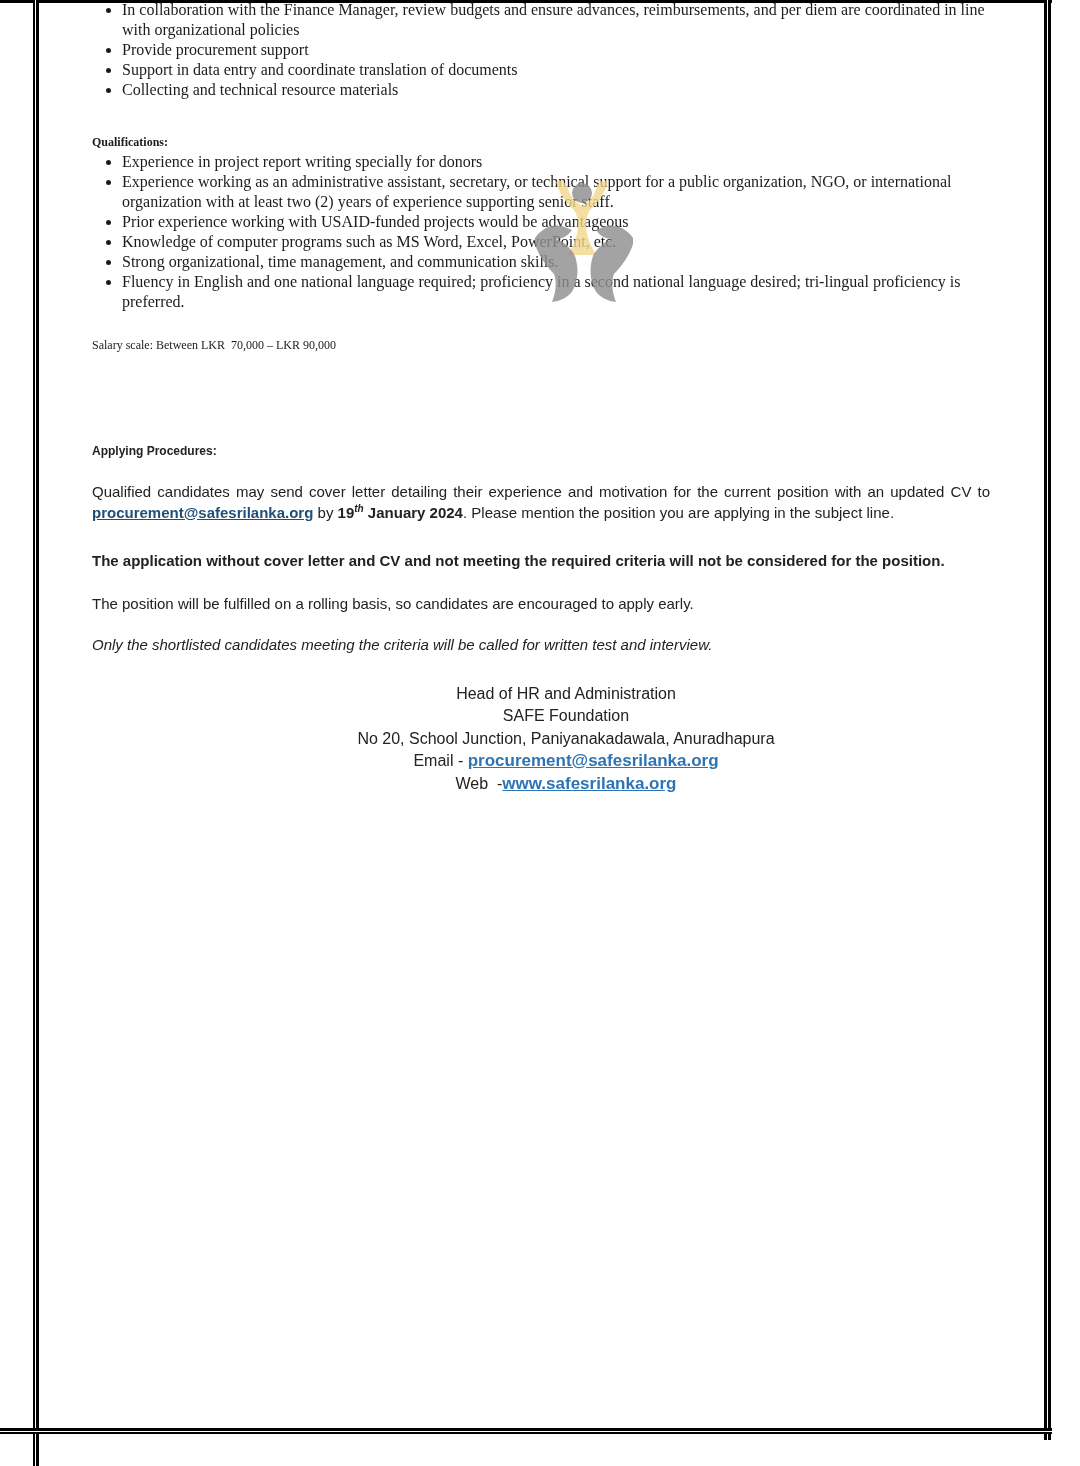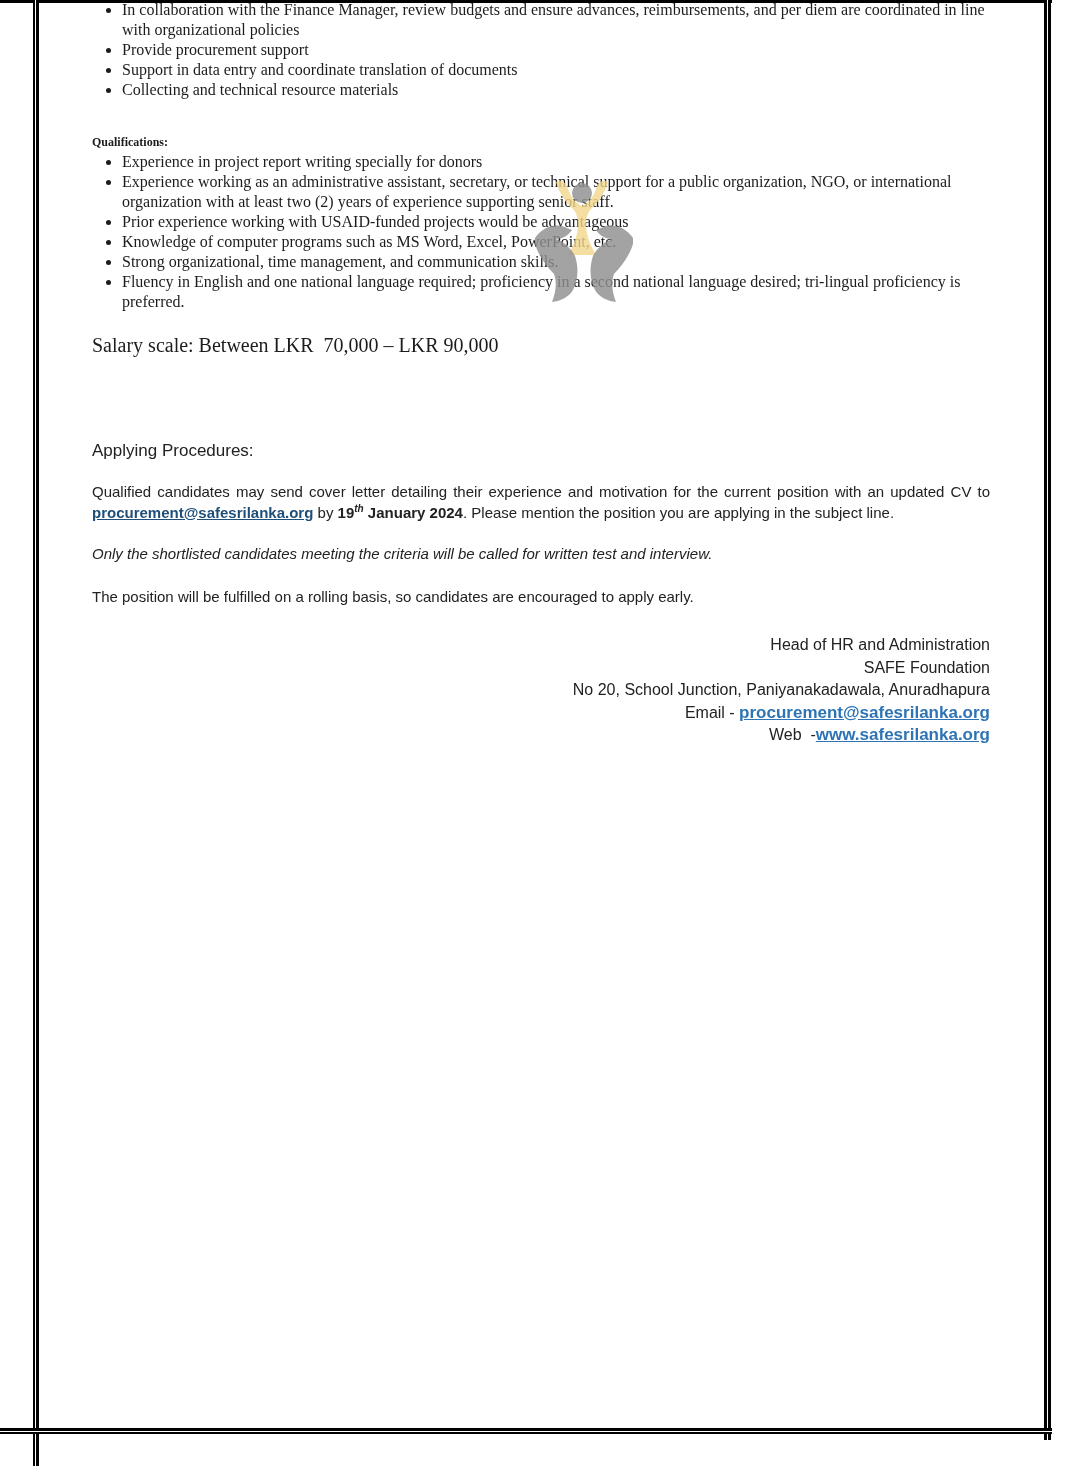--- a/index.html
+++ b/index.html
@@ -26,35 +26,35 @@
   }
 
   
   ul.doc-list { margin:0; padding:0 0 0 30px; font-size:16px; line-height:20px; }
   ul.doc-list li { margin:0; padding:0; }
   .resp-list { margin-top:36px; }
 
   .serif-heading { font-weight:bold; font-size:12px; line-height:20px; margin:32px 0 0 0; }
   .qual-list { margin-top:16px; }
 
-  .salary { font-size:20px; line-height:20px; margin-top:23px; white-space:pre-wrap; }
+  .salary { font-size:12px; line-height:20px; margin-top:23px; white-space:pre-wrap; }
 
   
   .sans { font-family:"Liberation Sans","DejaVu Sans",sans-serif; color:#222; }
-  .sans-heading { font-weight:normal; font-size:17px; line-height:20px; margin-top:86px; }
+  .sans-heading { font-weight:bold; font-size:12px; line-height:20px; margin-top:86px; }
   .para { font-size:15px; line-height:20.5px; }
   .para-justify { text-align:justify; margin-top:21px; }
   .para-bold { font-weight:bold; margin-top:28px; }
   .para-plain { margin-top:22px; }
   .para-italic { font-style:italic; margin-top:21px; }
 
   a.doc-link { color:#1f4e79; font-weight:bold; text-decoration:underline; cursor:pointer; }
   sup { font-size:10px; line-height:0;font-style:italic; }
 
-  .contact { text-align:right; font-size:16px; line-height:22.5px; margin-top:27px; padding-left:50px; }
+  .contact { text-align:center; font-size:16px; line-height:22.5px; margin-top:27px; padding-left:50px; }
   .contact-label { white-space:pre-wrap; }
   a.contact-link { color:#2e74b5; font-weight:bold; text-decoration:underline; cursor:pointer; font-size:17px; }
 
   
   .watermark {
     position:absolute; left:528px; top:176px; width:118px; height:128px;
     z-index:5; pointer-events:none;
   }
 </style>
 </head>
@@ -101,24 +101,25 @@
     </ul>
 
     <div class="salary">Salary scale: Between LKR  70,000 – LKR 90,000</div>
 
     <div class="sans sans-heading">Applying Procedures:</div>
 
     <p class="sans para para-justify">
       <span>Qualified candidates may send cover letter detailing their experience and motivation for the current position with an updated CV to </span><a class="doc-link">procurement@safesrilanka.org</a><span> by </span><b><span>19</span><sup>th</sup><span> January 2024</span></b><span>. Please mention the position you are applying in the subject line.</span>
     </p>
 
+    <p class="sans para para-bold">The application without cover letter and CV and not meeting the required criteria will not be considered for the position.</p>
+
+    <p class="sans para para-plain">The position will be fulfilled on a rolling basis, so candidates are encouraged to apply early.</p>
 
     <p class="sans para para-italic">Only the shortlisted candidates meeting the criteria will be called for written test and interview.</p>
-
-    <p class="sans para para-plain">The position will be fulfilled on a rolling basis, so candidates are encouraged to apply early.</p>
 
     <div class="sans contact">
       <div>Head of HR and Administration</div>
       <div>SAFE Foundation</div>
       <div>No 20, School Junction, Paniyanakadawala, Anuradhapura</div>
       <div>
         <span class="contact-label">Email - </span><a class="contact-link">procurement@safesrilanka.org</a>
       </div>
       <div>
         <span class="contact-label">Web  -</span><a class="contact-link">www.safesrilanka.org</a>

